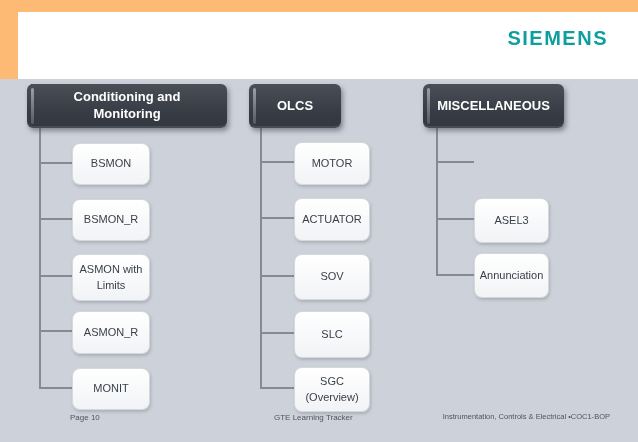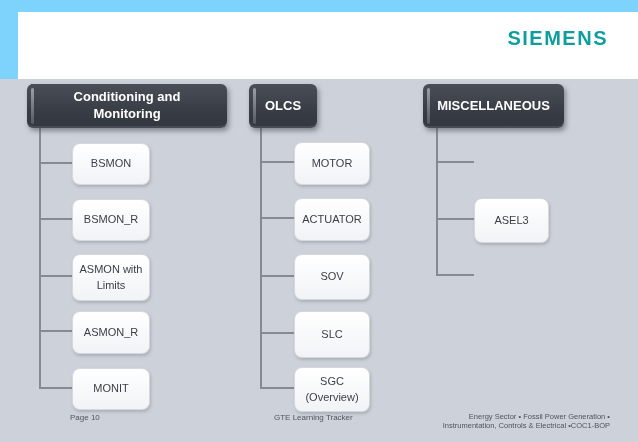--- a/index.html
+++ b/index.html
@@ -1,18 +1,18 @@
 <!DOCTYPE html>
 <html><head>
 <meta charset="utf-8">
 <style>
   html,body { margin:0; padding:0; background:#d4d5d9; }
   .slide {
     position:relative; width:638px; height:442px; overflow:hidden;
-    background:#7dd3fc;
+    background:#fdba74;
     font-family:"Liberation Sans", sans-serif;
   }
   .white-band {
     position:absolute; left:18px; top:12px; right:0; height:67px;
     background:#ffffff;
   }
   .content-bg {
     position:absolute; left:0; top:79px; right:0; bottom:0;
     background:#cdd1d9;
   }
@@ -77,35 +77,35 @@
 Limits</div>
   <div class="node" style="left:72px; top:311px; width:76px; height:41px">ASMON_R</div>
   <div class="node" style="left:72px; top:368px; width:76px; height:40px">MONIT</div>
 
   <div class="trunk" style="left:260px; top:128px; height:261px"></div>
   <div class="stub" style="left:260px; top:161px; width:34px"></div>
   <div class="stub" style="left:260px; top:217px; width:34px"></div>
   <div class="stub" style="left:260px; top:275px; width:34px"></div>
   <div class="stub" style="left:260px; top:332px; width:34px"></div>
   <div class="stub" style="left:260px; top:387px; width:34px"></div>
-  <div class="tree-header" style="left:249px; top:84px; width:68px; height:44px">OLCS</div>
+  <div class="tree-header" style="left:249px; top:84px; width:92px; height:44px">OLCS</div>
   <div class="node" style="left:294px; top:142px; width:74px; height:41px">MOTOR</div>
   <div class="node" style="left:294px; top:254px; width:74px; height:44px">SOV</div>
   <div class="node" style="left:294px; top:198px; width:74px; height:41px">ACTUATOR</div>
   <div class="node" style="left:294px; top:311px; width:74px; height:45px">SLC</div>
   <div class="node" style="left:294px; top:367px; width:74px; height:43px">SGC
 (Overview)</div>
 
   <div class="trunk" style="left:436px; top:128px; height:148px"></div>
   <div class="stub" style="left:436px; top:161px; width:38px"></div>
   <div class="stub" style="left:436px; top:218px; width:38px"></div>
   <div class="stub" style="left:436px; top:274px; width:38px"></div>
   <div class="tree-header" style="left:423px; top:84px; width:141px; height:44px">MISCELLANEOUS</div>
   <div class="node" style="left:474px; top:198px; width:73px; height:43px">ASEL3</div>
+  <div class="node" style="left:474px; top:253px; width:73px; height:43px">Annunciation</div>
 
   <div class="footer-text" style="left:52px; top:413px">Page 10</div>
   <div class="footer-text" style="left:256px; top:413px">GTE Learning Tracker</div>
   <div class="footer-text footer-right" style="right:28px; top:412px">
-    <div>Energy Sector • Fossil Power Generation •</div>
     <div>Instrumentation, Controls &amp; Electrical •COC1-BOP</div>
   </div>
 
 </div>
 
 </body></html>

